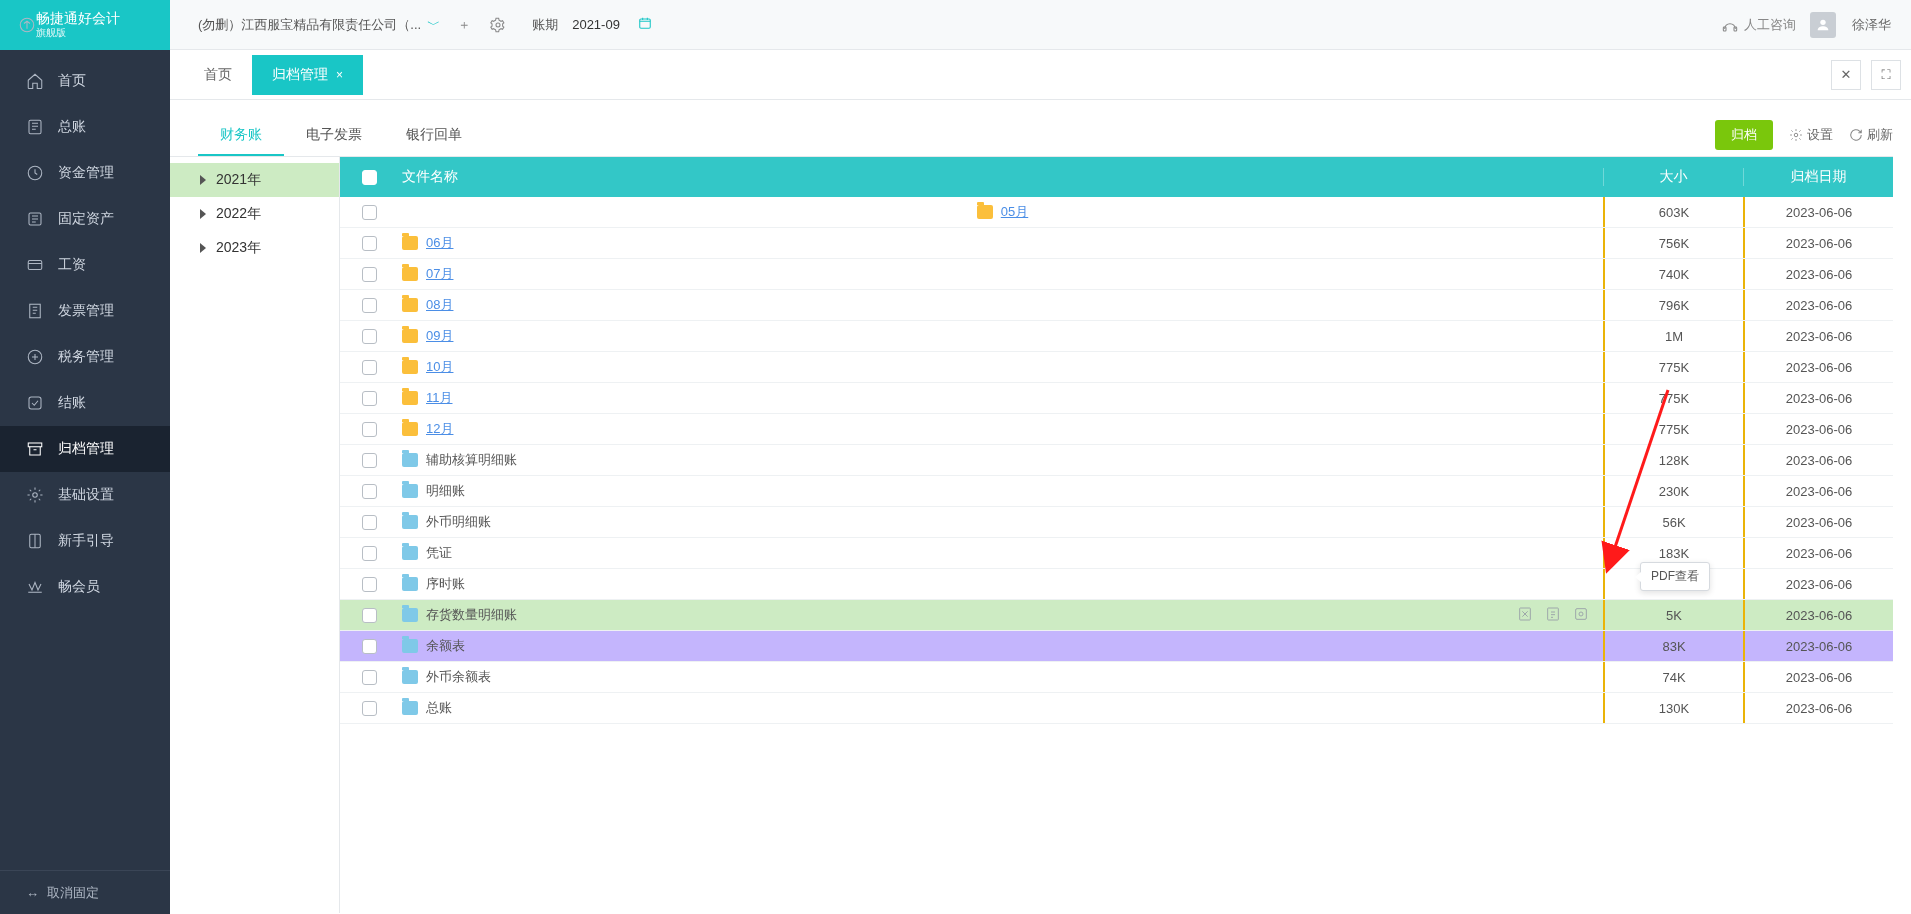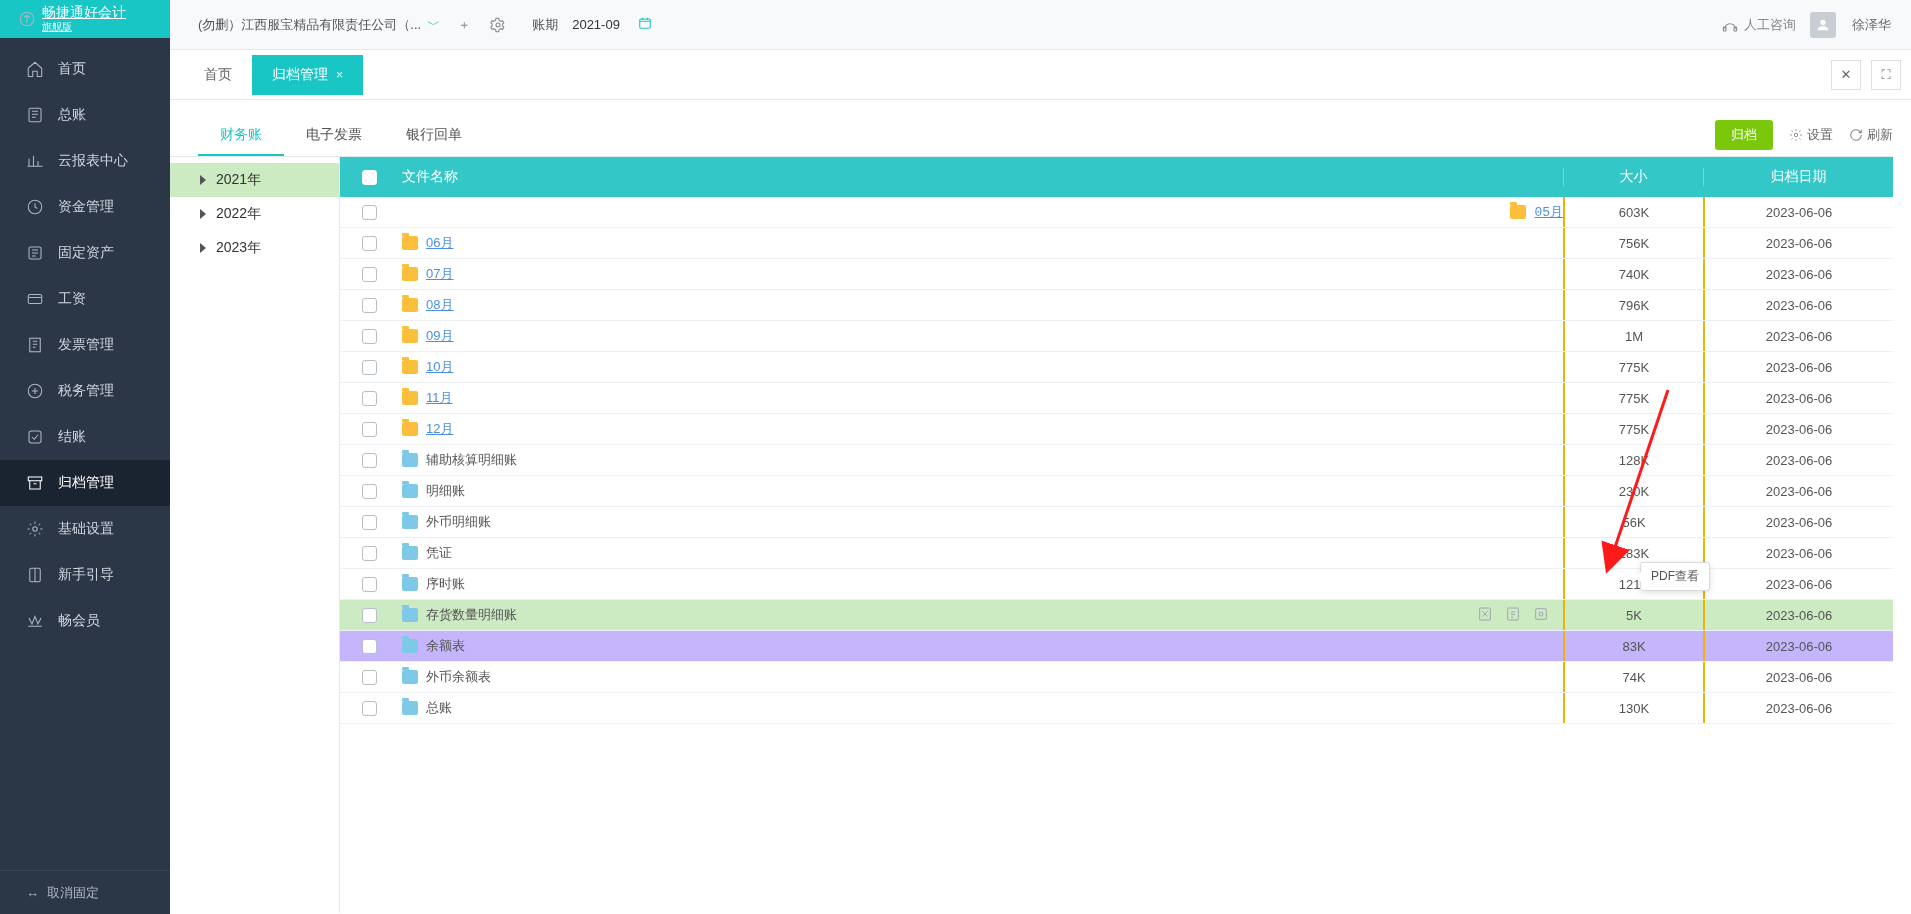--- a/index.html
+++ b/index.html
@@ -17,29 +17,27 @@
     .sidebar {
       position: absolute;
       left: 0; top: 0; bottom: 0;
       width: 170px;
       background: #2b3646;
       color: #aeb7c4;
       display: flex;
       flex-direction: column;
     }
     .logo-block {
-      height: 38px;
+      height: 50px;
       background: #19c6c6;
       color: #fff;
       display: flex;
       align-items: center;
       padding-left: 18px;
       font-size: 14px;
-      gap: 6px;
-      text-decoration: underline;
     }
     .logo-block .sub { font-size: 10px; display:block; margin-top:-2px; color:#e0f7f7;}
     .nav { flex: 1; padding-top: 8px; }
     .nav-item {
       display: flex;
       align-items: center;
       gap: 14px;
       height: 46px;
       padding-left: 26px;
       cursor: pointer;
@@ -143,21 +141,21 @@
     .year-tri { width:0;height:0;border-top:5px solid transparent;border-bottom:5px solid transparent;border-left:6px solid #555; }
 
     .file-table { flex:1; overflow:auto; }
     .ft-header {
       background:#33c7c7; color:#fff; font-size:14px;
       display:flex; align-items:center; height:40px;
     }
     .ft-col-chk { width:58px; display:flex; justify-content:center; }
     .ft-col-name { flex:1; padding-left:4px; }
     .ft-col-size { width:140px; text-align:center; border-left:1px solid rgba(255,255,255,.3); }
-    .ft-col-date { width:190px; text-align:center; border-left:1px solid rgba(255,255,255,.3); }
+    .ft-col-date { width:150px; text-align:center; border-left:1px solid rgba(255,255,255,.3); }
 
     .ft-row {
       display:flex; align-items:center; height:31px;
       border-bottom:1px solid #eef1f3;
       font-size:13px;
     }
     .ft-row .ft-col-size, .ft-row .ft-col-date { border-left:2px solid #eab308; color:#555; height:100%; display:flex; align-items:center; justify-content:center;}
     .fname { display:flex; align-items:center; gap:8px; }
     .fname a { color:#4b8ee6; text-decoration:underline; }
     .folder-icon { width:16px; height:14px; background:#fbbf3b; border-radius:2px; position:relative; }
@@ -220,28 +218,20 @@
         <span>首页</span>
       </div>
       <div class="nav-item">
         <span class="nav-icon">
           <svg viewBox="0 0 24 24">
             <rect x="4" y="3" width="16" height="18" rx="2"></rect>
             <path d="M8 7h8M8 11h8M8 15h5"></path>
           </svg>
         </span>
         <span>总账</span>
-      </div>
-      <div class="nav-item">
-        <span class="nav-icon">
-          <svg viewBox="0 0 24 24">
-            <path d="M4 19V9M10 19V5M16 19v-7M22 19H2"></path>
-          </svg>
-        </span>
-        <span>云报表中心</span>
       </div>
       <div class="nav-item">
         <span class="nav-icon">
           <svg viewBox="0 0 24 24">
             <circle cx="12" cy="12" r="9"></circle>
             <path d="M12 7v5l3 2"></path>
           </svg>
         </span>
         <span>资金管理</span>
       </div>
@@ -437,21 +427,21 @@
           </div>
         <div class="ft-col-name">文件名称</div>
         <div class="ft-col-size">大小</div>
         <div class="ft-col-date">归档日期</div>
       </div>
       <div id="ftbody">
           <div class="ft-row">
             <div class="ft-col-chk">
               <span class="chkbox"></span>
             </div>
-            <div class="ft-col-name" style="display:flex;align-items:center;justify-content:flex-end;font-family:Liberation Mono, monospace;">
+            <div class="ft-col-name" style="display:flex;align-items:center;justify-content:center;">
               <div class="fname">
                 <span class="folder-icon"></span>
                 <a href="#">05月</a>
               </div>
             </div>
             <div class="ft-col-size">603K</div>
             <div class="ft-col-date">2023-06-06</div>
           </div>
           <div class="ft-row">
             <div class="ft-col-chk">

